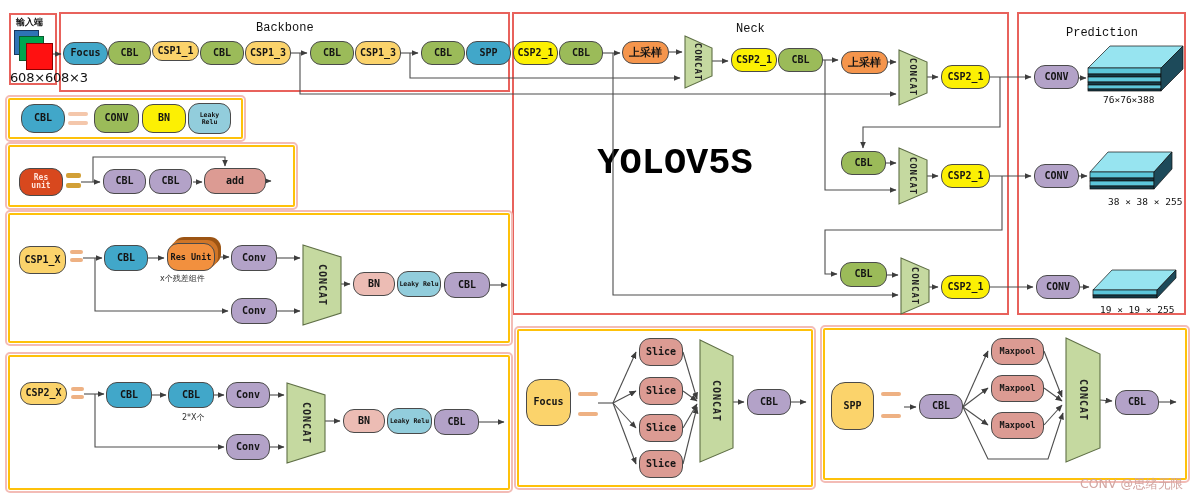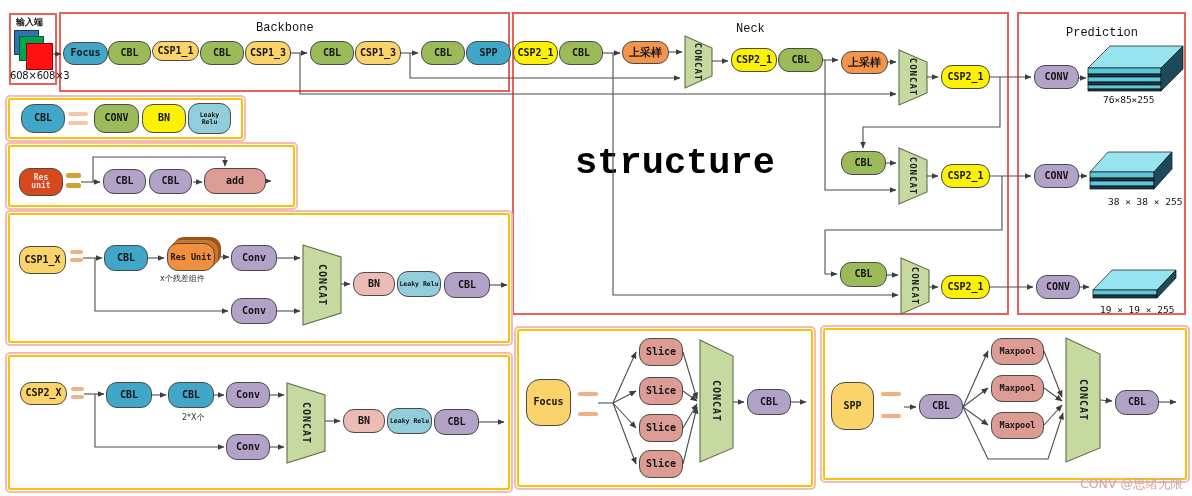--- a/index.html
+++ b/index.html
@@ -42,32 +42,32 @@
   <div class="framebox" style="left:1017px;top:12px;width:169px;height:303px"></div>
 
   <div class="legendbox" style="left:8px;top:98px;width:235px;height:41px"></div>
   <div class="legendbox" style="left:8px;top:145px;width:287px;height:62px"></div>
   <div class="legendbox" style="left:8px;top:213px;width:502px;height:130px"></div>
   <div class="legendbox" style="left:8px;top:355px;width:502px;height:135px"></div>
   <div class="legendbox" style="left:517px;top:329px;width:296px;height:158px"></div>
   <div class="legendbox" style="left:823px;top:328px;width:364px;height:152px"></div>
 
   <div id="title">
-    <div>structure</div>
+    <div>YOLOV5S</div>
   </div>
 
   <div class="sectionlabel" style="left:256px;top:21px">Backbone</div>
   <div class="sectionlabel" style="left:736px;top:22px">Neck</div>
   <div class="sectionlabel" style="left:1066px;top:26px">Prediction</div>
 
   <div class="inlabel" style="left:16px;top:16px">输入端</div>
   <div class="sq" style="left:14px;top:30px;width:25px;height:25px;background:#2e74b5;border:1px solid #17375e"></div>
   <div class="sq" style="left:19px;top:36px;width:25px;height:25px;background:#00a550;border:1px solid #0a5c2e"></div>
   <div class="sq" style="left:26px;top:43px;width:27px;height:27px;background:#ff1111;border:1px solid #8b0000"></div>
-  <div class="note" style="left:10px;top:70px;font-size:10px;color:#111;letter-spacing:-0.2px">608×608×3</div>
+  <div class="note" style="left:10px;top:70px;font-size:13px;color:#111;letter-spacing:-0.2px">608×608×3</div>
 
   <svg id="overlay" width="1192" height="496">
     <defs>
       <marker id="ah" markerWidth="8" markerHeight="8" refX="6.5" refY="3" orient="auto" markerUnits="userSpaceOnUse">
         <path d="M0,0L7,3L0,6Z" fill="#3d3d3d"></path>
       </marker>
     </defs>
     <g stroke="#4d4d4d" stroke-width="1.1" fill="none">
       <polyline points="53,54 61,54" marker-end="url(#ah)"></polyline>
       <polyline points="291,53 307,53" marker-end="url(#ah)"></polyline>
@@ -201,21 +201,21 @@
   <div class="chip yellow" style="left:941px;top:65px;width:49px;height:24px">CSP2_1</div>
 
   <div class="chip green" style="left:841px;top:151px;width:45px;height:24px">CBL</div>
   <div class="chip yellow" style="left:941px;top:164px;width:49px;height:24px">CSP2_1</div>
   <div class="chip green" style="left:840px;top:262px;width:47px;height:25px">CBL</div>
   <div class="chip yellow" style="left:941px;top:275px;width:49px;height:24px">CSP2_1</div>
 
   <div class="chip purple" style="left:1034px;top:65px;width:45px;height:24px">CONV</div>
   <div class="chip purple" style="left:1034px;top:164px;width:45px;height:24px">CONV</div>
   <div class="chip purple" style="left:1036px;top:275px;width:44px;height:24px">CONV</div>
-  <div class="maplabel" style="left:1103px;top:94px">76×85×255</div>
+  <div class="maplabel" style="left:1103px;top:94px">76×76×388</div>
   <div class="maplabel" style="left:1108px;top:196px">38 × 38 × 255</div>
   <div class="maplabel" style="left:1100px;top:304px">19 × 19 × 255</div>
 
   <div class="chip teal" style="left:21px;top:104px;width:44px;height:29px;border-radius:13px">CBL</div>
   <div class="eqbar" style="left:68px;top:112px;width:20px;height:4px;background:#f4c7ab"></div>
   <div class="eqbar" style="left:68px;top:121px;width:20px;height:4px;background:#f4c7ab"></div>
   <div class="chip green" style="left:94px;top:104px;width:45px;height:29px">CONV</div>
   <div class="chip yellow" style="left:142px;top:104px;width:44px;height:29px">BN</div>
   <div class="chip cyanc small" style="left:188px;top:103px;width:43px;height:31px">Leaky Relu</div>
 

